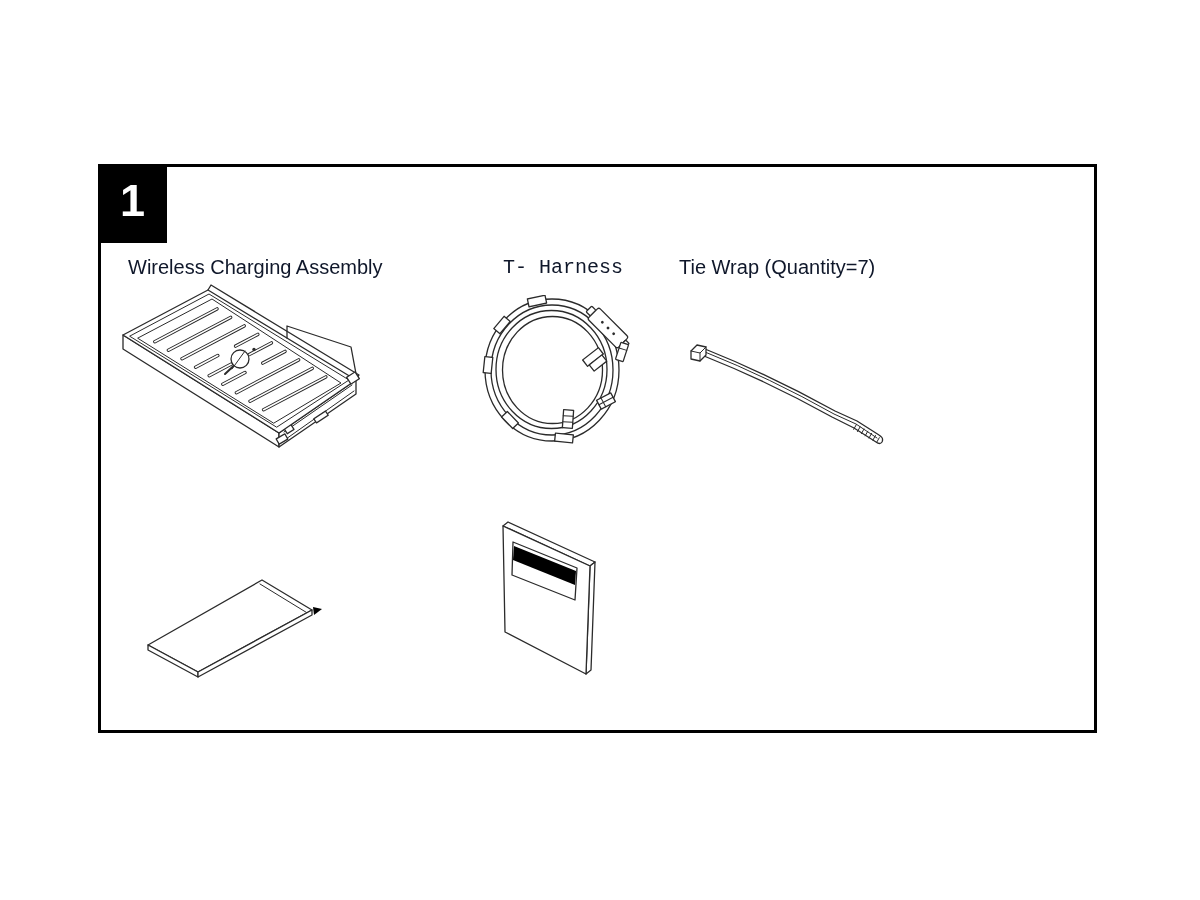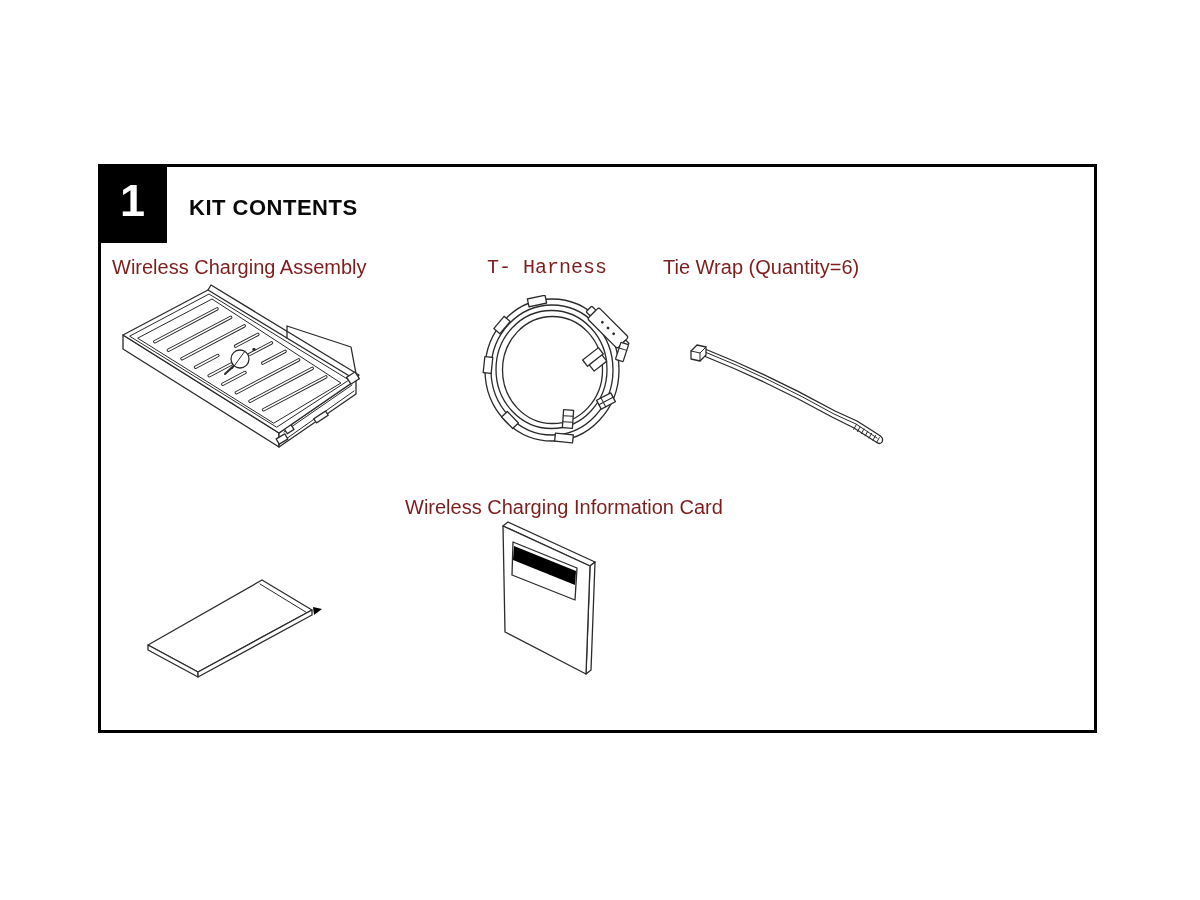--- a/index.html
+++ b/index.html
@@ -14,21 +14,21 @@
   .step-box {
     position:absolute; left:98px; top:164px; width:69px; height:79px;
     background:#000000; color:#ffffff; display:flex; align-items:center; justify-content:center;
     font-size:45px; font-weight:bold; padding-bottom:6px; box-sizing:border-box; z-index:3;
   }
   .kit-title {
     position:absolute; left:189px; top:195px; font-size:22px; font-weight:bold;
     letter-spacing:0.5px; color:#0a0a0a; white-space:nowrap; z-index:2;
   }
   .item-label {
-    position:absolute; font-size:20px; color:#7f1d1d; white-space:nowrap; z-index:2;
+    position:absolute; font-size:20px; color:#0f172a; white-space:nowrap; z-index:2;margin-left:16px;
   }
   .lbl-assembly { left:112px; top:256px; }
   .lbl-harness  { left:487px; top:256px;font-family:Liberation Mono, monospace; }
   .lbl-tiewrap  { left:663px; top:256px; }
   .lbl-foam     { left:110px; top:496px; }
   .lbl-card     { left:405px; top:496px; }
   .illus { position:absolute; z-index:1; }
   .illus-assembly { left:116px; top:283px; }
   .illus-harness  { left:480px; top:295px; }
   .illus-tiewrap  { left:685px; top:335px; }
@@ -47,26 +47,24 @@
 <body>
 
 <div class="page">
 
   <div class="content-box"></div>
 
   <div class="step-box">
     <span>1</span>
   </div>
 
-  <div class="kit-title">KIT CONTENTS</div>
 
   <div class="item-label lbl-assembly">Wireless Charging Assembly</div>
   <div class="item-label lbl-harness">T- Harness</div>
-  <div class="item-label lbl-tiewrap">Tie Wrap (Quantity=6)</div>
-  <div class="item-label lbl-card">Wireless Charging Information Card</div>
+  <div class="item-label lbl-tiewrap">Tie Wrap (Quantity=7)</div>
 
   <svg class="illus illus-assembly" width="250" height="170" viewBox="0 0 250 170">
 
     <path class="lnw" d="M7,52 L163,150 L163,164 L7,66 Z"></path>
     <path class="lnw" d="M163,150 L240,97 L240,111 L163,164 Z"></path>
     <path class="thin" d="M168,149 L236,102 M170,156 L238,108"></path>
     <g transform="translate(173,146) rotate(-33)">
         <rect class="lnw" x="-4" y="-3" width="8" height="6"></rect>
       </g>
     <g transform="translate(205,134) rotate(-33)">

